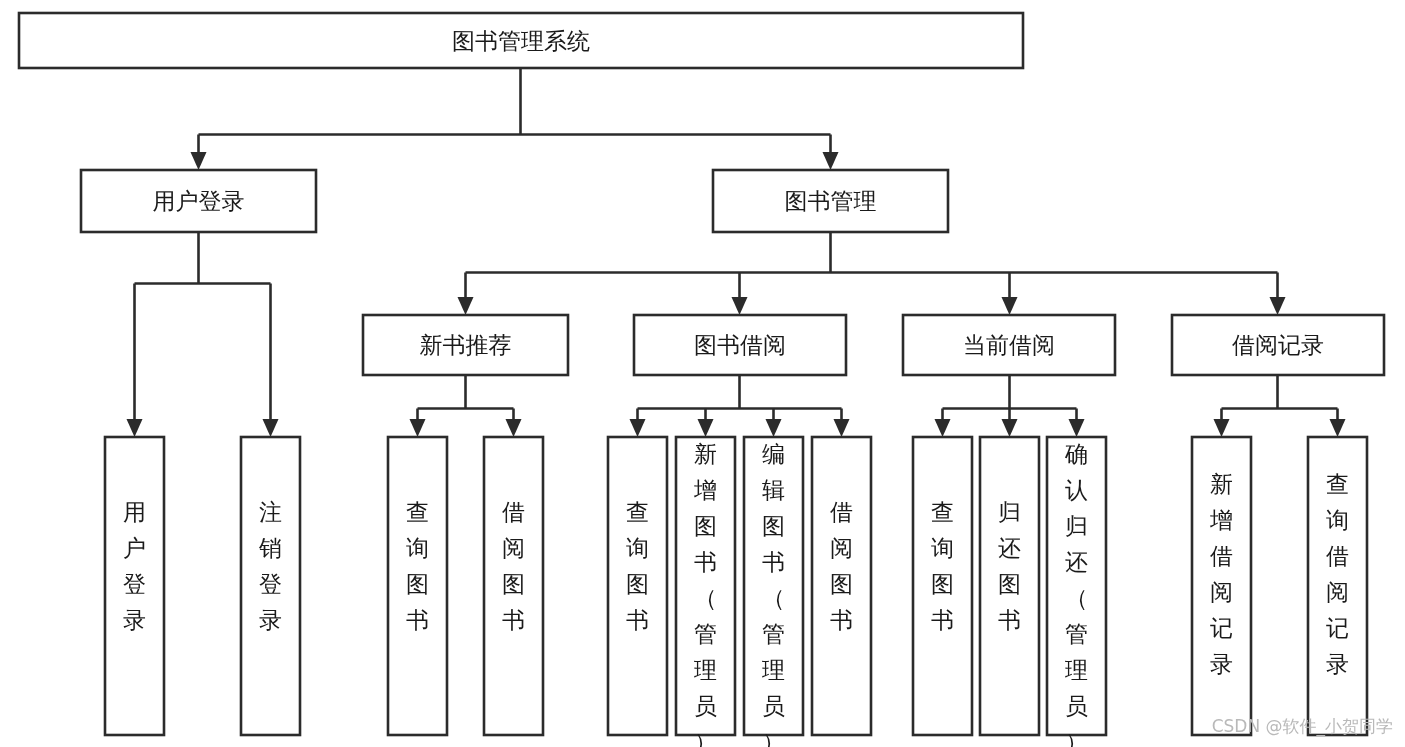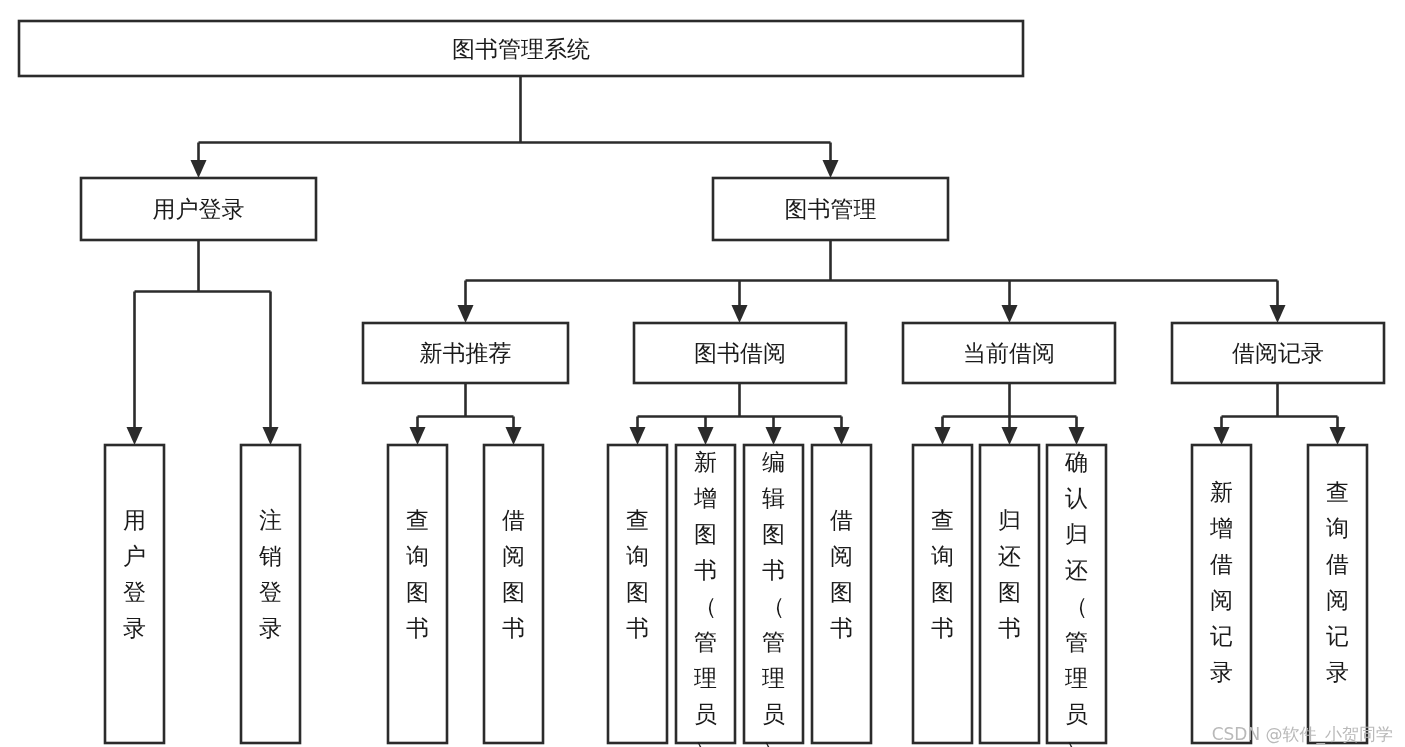--- a/index.html
+++ b/index.html
@@ -12,21 +12,20 @@
     width: 1405px;
     height: 747px;
     font-family: "DejaVu Sans", "Liberation Sans", sans-serif;
     overflow: hidden;
     position: relative;
   }
   #diagram-root {
     position: relative;
     width: 1405px;
     height: 625px;
-    margin-top: 8px;
   }
   svg#flowchart {
     position: absolute;
     top: 0;
     left: 0;
     width: 1405px;
     height: 747px;
     display: block;
   }
   .node-box {

